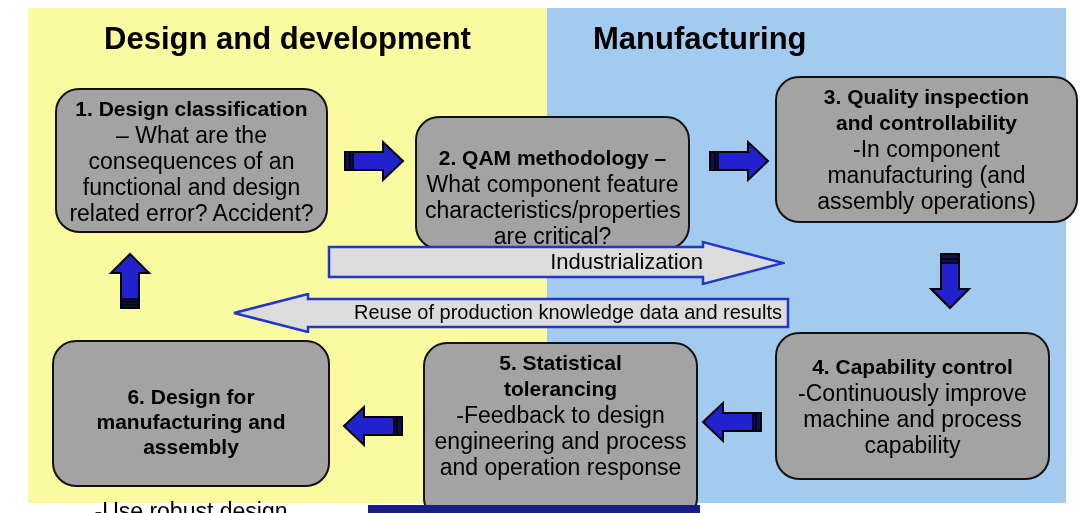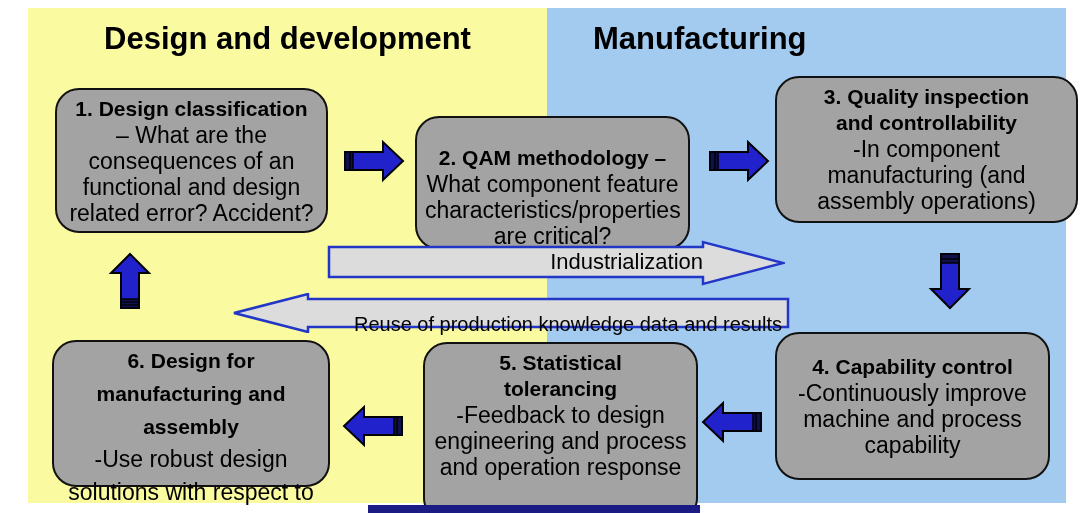--- a/index.html
+++ b/index.html
@@ -25,37 +25,37 @@
   }
   .flow-box .bx-title { display:block; font-weight:bold; font-size:21px; line-height:26px; white-space:pre-line; }
   .flow-box .bx-body  { display:block; font-size:23px;  line-height:26px; white-space:pre-line; }
 
   .b1 { left:55px;  top:88px;  width:273px; height:145px; }
   .b2 { left:415px; top:92px;  width:275px; height:134px; padding-top:27px;margin-top:24px; }
   .b3 { left:775px; top:76px;  width:303px; height:147px; }
   .b4 { left:775px; top:332px; width:275px; height:148px; padding-top:20px; }
   .b5 { left:423px; top:342px; width:275px; height:180px; }
   .b6 { left:52px;  top:340px; width:278px; height:147px; padding-top:2px; }
-  .b6 .bx-title, .b6 .bx-body { line-height:33px; }
+  .b6 .bx-title, .b6 .bx-body { line-height:25px;margin-top:40px; }
 
   .arrow { position:absolute; }
   .ar-r1 { left:343px; top:139px; }
   .ar-r2 { left:708px; top:139px; }
   .ar-dn { left:928px; top:252px; }
   .ar-up { left:108px; top:252px; }
   .ar-l1 { left:701px; top:400px; }
   .ar-l2 { left:342px; top:404px; }
 
   .banner { position:absolute; }
   .banner svg { position:absolute; left:0; top:0; }
   .banner-ind   { left:327px; top:240px; width:458px; height:46px; }
   .banner-reuse { left:230px; top:293px; width:560px; height:40px; }
   .banner-label { position:absolute; text-align:right; color:#000; }
   .ind-label   { left:2px;  top:7px; width:374px; height:30px; line-height:30px; font-size:22px; }
-  .reuse-label { left:80px; top:5px; width:472px; height:29px; line-height:29px; font-size:20px;margin-top:12px; }
+  .reuse-label { left:80px; top:5px; width:472px; height:29px; line-height:29px; font-size:20px; }
 
   .bottom-bar { position:absolute; left:368px; top:505px; width:332px; height:8px; background:#1b1b86; }
 </style>
 </head>
 <body>
 
 <div class="canvas">
 
   <div class="panel design"></div>
   <div class="panel mfg"></div>

